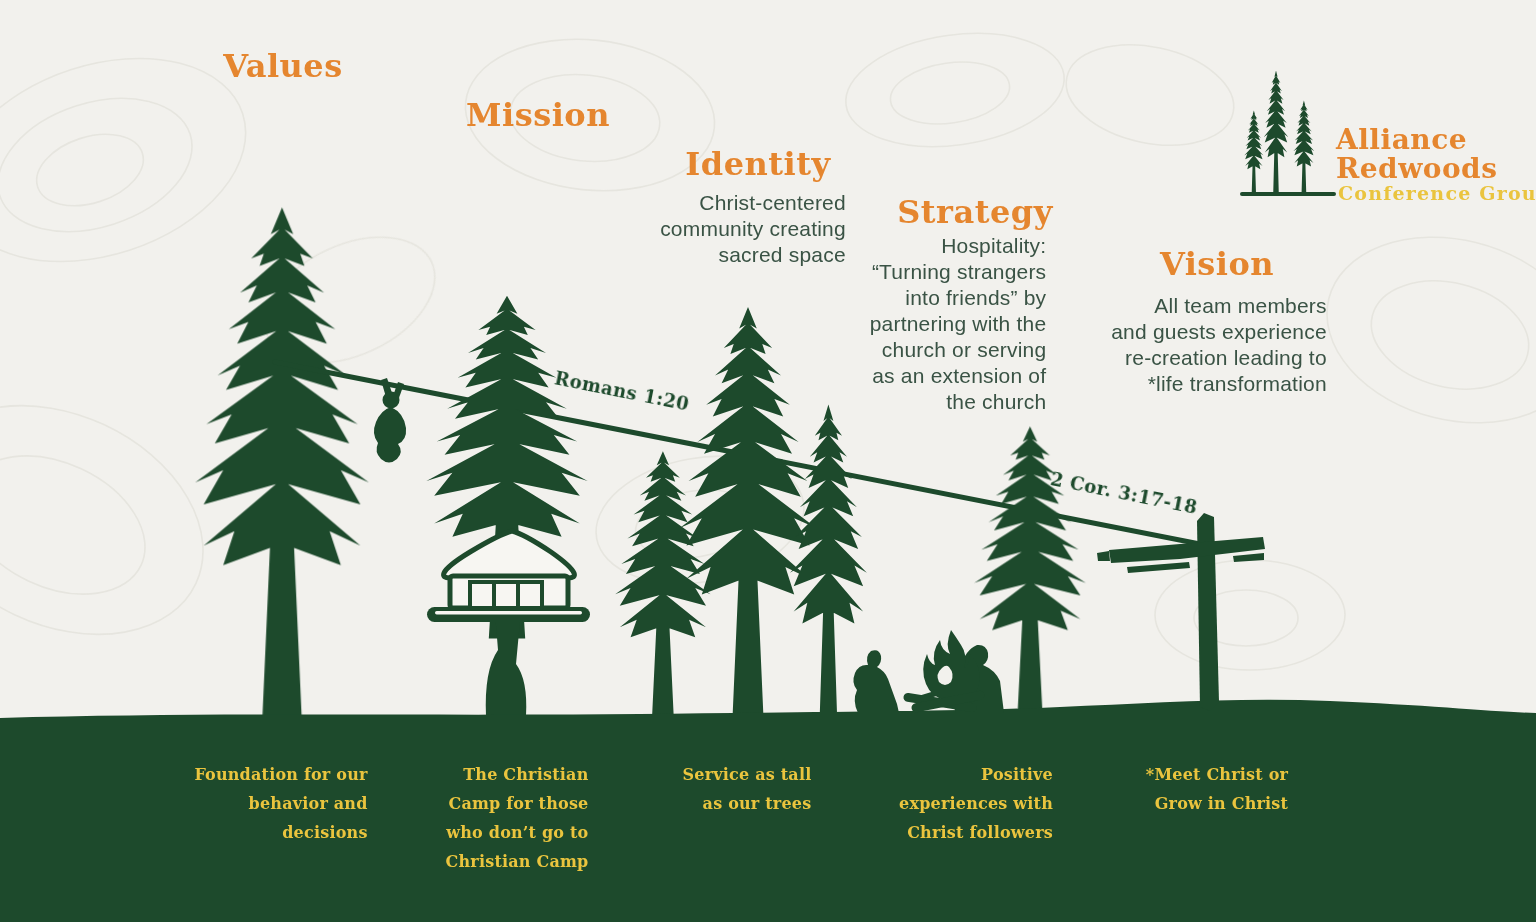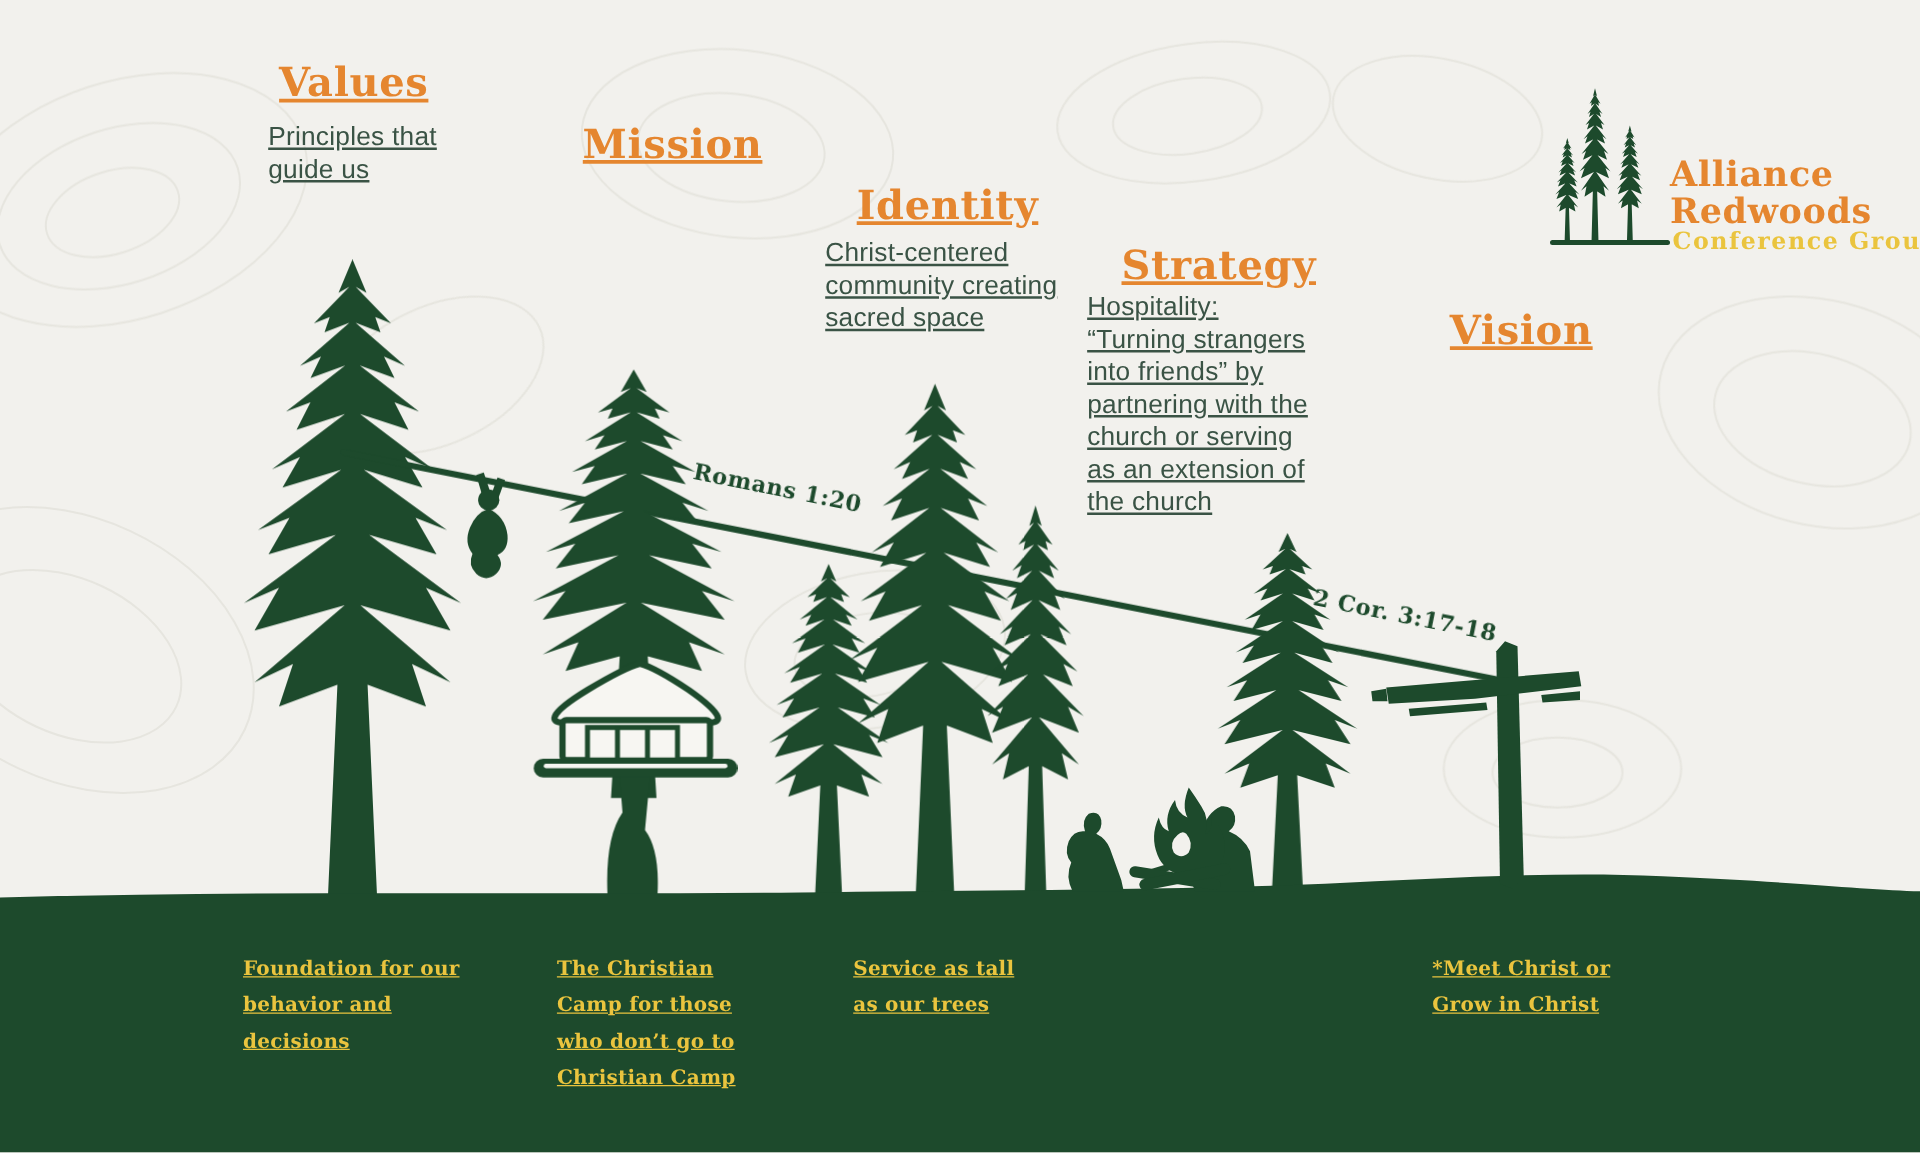--- a/index.html
+++ b/index.html
@@ -3,21 +3,21 @@
 <meta charset="utf-8">
 <style>
   html,body{margin:0;padding:0;background:#ddd;}
   .stage{
     position:relative;width:1536px;height:922px;overflow:hidden;
     background:#f2f1ed;
     font-family:"Liberation Sans",sans-serif;
   }
   .scene{position:absolute;left:0;top:0;z-index:1;}
   .tree{fill:#1d4a2c;}
-  .txt{position:absolute;z-index:2;transform:translateX(-50%);text-align:left;white-space:pre-line;text-decoration:underline;}
+  .txt{position:absolute;z-index:2;transform:translateX(-50%);text-align:right;white-space:pre-line;}
   .h{
     font-family:"DejaVu Serif",serif;font-weight:bold;font-size:32px;line-height:1.05;
     color:#e5862f;white-space:nowrap;letter-spacing:.5px;
   }
   .b{
     font-size:21px;line-height:26px;color:#3a5345;letter-spacing:.2px;
   }
   .f{
     font-family:"DejaVu Serif",serif;font-weight:bold;font-size:16px;line-height:29px;
     color:#eac43e;letter-spacing:.2px;
@@ -143,53 +143,58 @@
 
     <g>
       <use href="#tree" class="tree" transform="translate(1243,110) scale(0.155,0.20)"></use>
       <use href="#tree" class="tree" transform="translate(1262,70) scale(0.20,0.295)"></use>
       <use href="#tree" class="tree" transform="translate(1292,100) scale(0.17,0.225)"></use>
       <rect x="1240" y="192" width="96" height="4" rx="2" class="tree"></rect>
     </g>
   </svg>
 
   <div class="txt h" style="left:283px;top:50px">Values</div>
-  <div class="txt b" style="left:282px;top:97px">Principles that
-guide us</div>
 
   <div class="txt h" style="left:538px;top:99px">Mission</div>
 
   <div class="txt h" style="left:758px;top:148px">Identity</div>
   <div class="txt b" style="left:753px;top:190px">Christ-centered
 community creating
 sacred space</div>
 
   <div class="txt h" style="left:975px;top:196px">Strategy</div>
   <div class="txt b" style="left:958px;top:233px">Hospitality:
 “Turning strangers
 into friends” by
 partnering with the
 church or serving
 as an extension of
 the church</div>
 
   <div class="txt h" style="left:1217px;top:248px">Vision</div>
+  <div class="txt b" style="left:1219px;top:293px">All team members
+and guests experience
+re-creation leading to
+*life transformation</div>
 
   <div class="zl" style="left:622px;top:391px">Romans 1:20</div>
   <div class="zl" style="left:1124px;top:493px">2 Cor. 3:17-18</div>
 
   <div class="logo-line" style="left:1336px;top:126px">Alliance</div>
   <div class="logo-line" style="left:1336px;top:155px">Redwoods</div>
   <div class="logo-sub" style="left:1338px;top:182px">Conference Grounds</div>
 
   <div class="txt f" style="left:281px;top:760px">Foundation for our
 behavior and
 decisions</div>
   <div class="txt f" style="left:517px;top:760px">The Christian
 Camp for those
 who don’t go to
 Christian Camp</div>
   <div class="txt f" style="left:747px;top:760px">Service as tall
 as our trees</div>
+  <div class="txt f" style="left:976px;top:760px">Positive
+experiences with
+Christ followers</div>
   <div class="txt f" style="left:1217px;top:760px">*Meet Christ or
 Grow in Christ</div>
 
 </div>
 
 </body></html>

